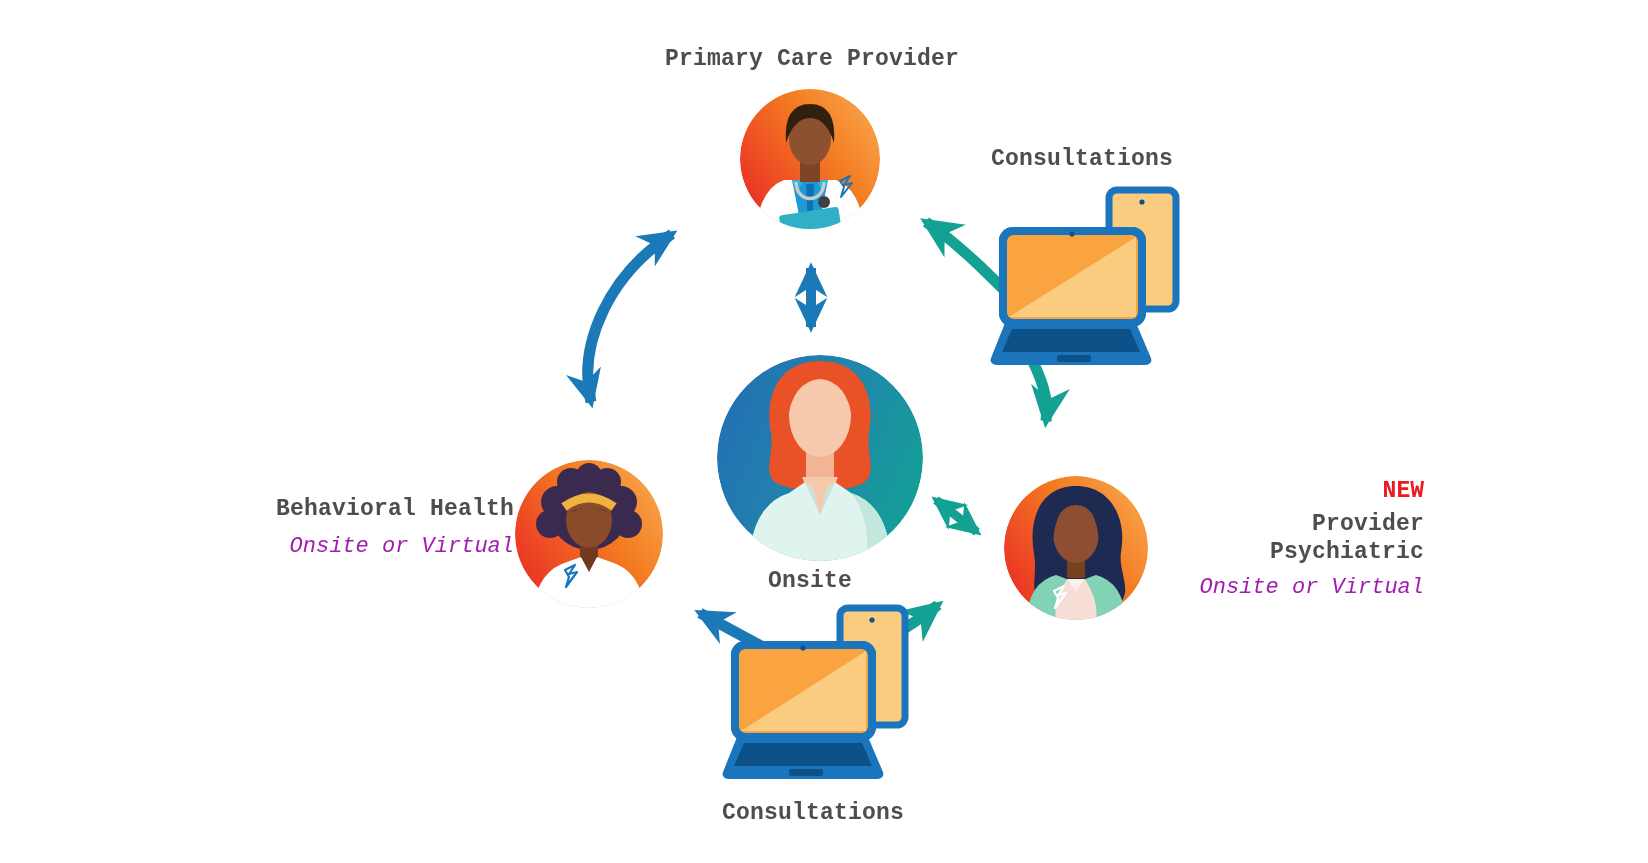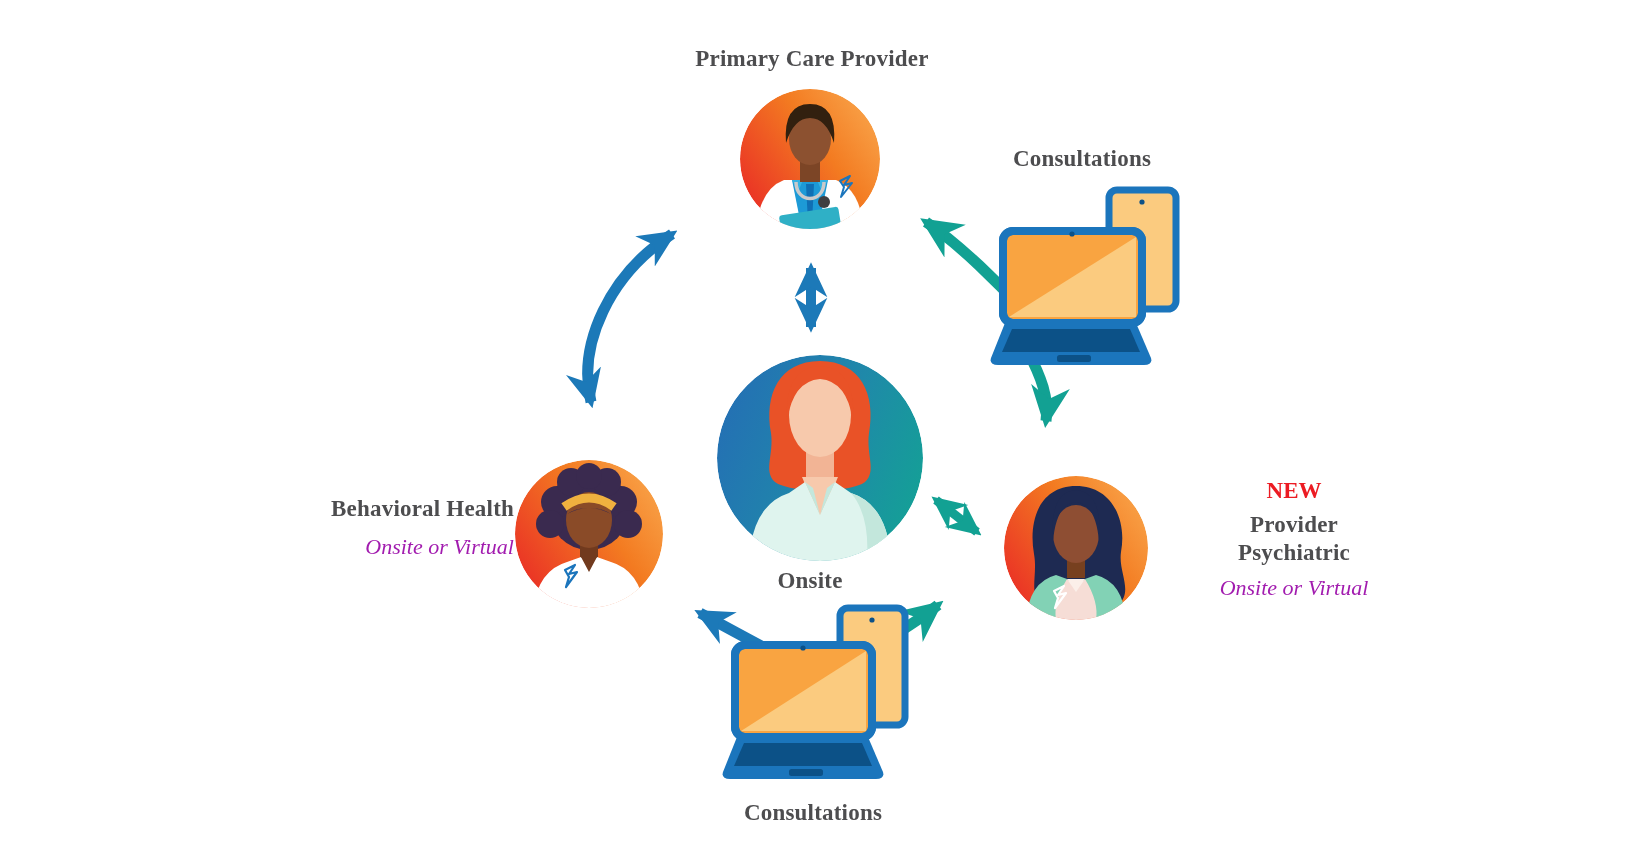--- a/index.html
+++ b/index.html
@@ -1,28 +1,28 @@
 <!DOCTYPE html>
 <html><head>
 <meta charset="utf-8">
 <style>
   html,body{margin:0;padding:0;background:#fff;}
   #canvas{
     position:relative;width:1648px;height:863px;background:#ffffff;overflow:hidden;
-    font-family:Liberation Serif, serif;
+    font-family:Liberation Mono, monospace;
   }
   .abs{position:absolute;}
   .label{color:#4D4D4F;font-weight:700;font-size:23px;letter-spacing:0.2px;}
   .label.center{text-align:center;}
   .sub-italic{color:#a21caf;font-style:italic;font-weight:400;font-size:22px;}
   .badge-new{color:#EC1B23;font-weight:700;font-size:23px;}
   .arrows-layer{position:absolute;left:0;top:0;z-index:1;}
   .node{z-index:2;}
   .textblock-right{text-align:right;}
-  .textblock-left{text-align:center;}
+  .textblock-left{text-align:right;}
   .name-lines{line-height:30px;}
   .psy-lines{line-height:27.5px;}
 </style>
 </head>
 <body>
 
 <div id="canvas">
 
   <svg class="arrows-layer" width="1648" height="863" viewBox="0 0 1648 863">
     <defs>

